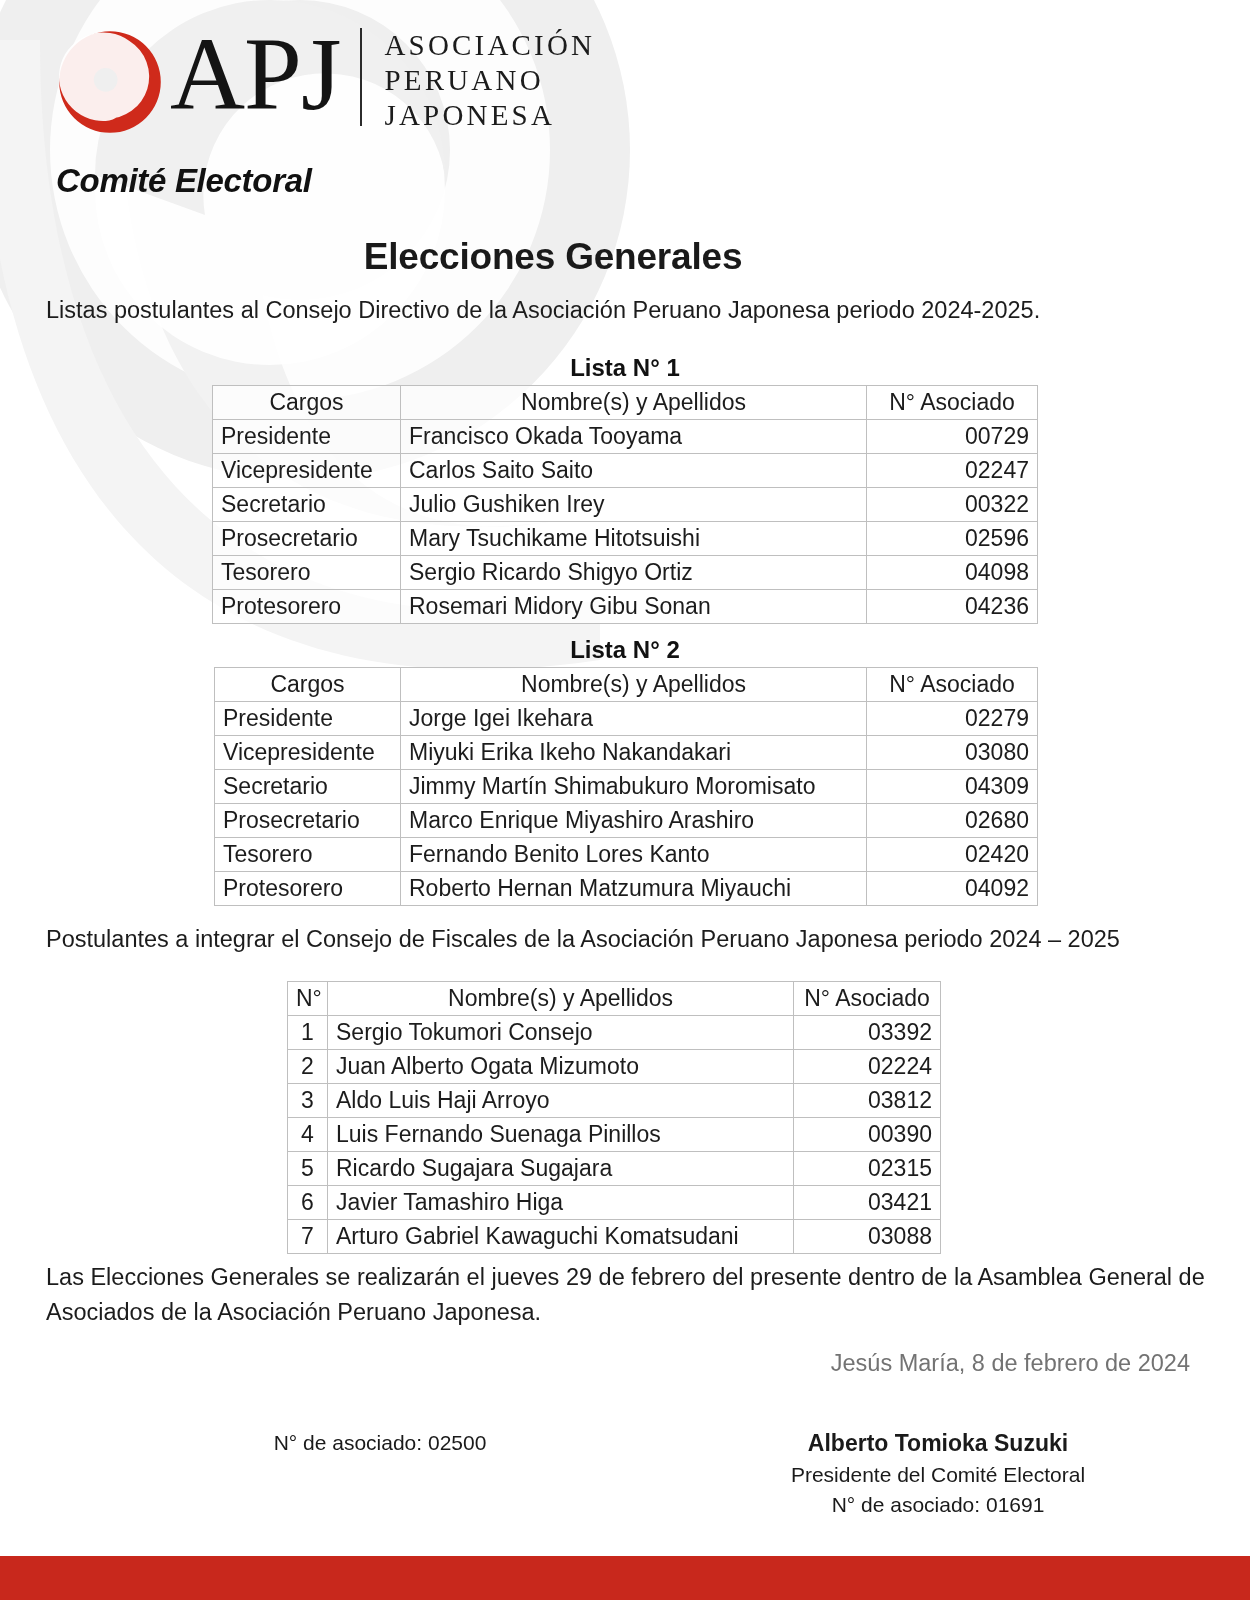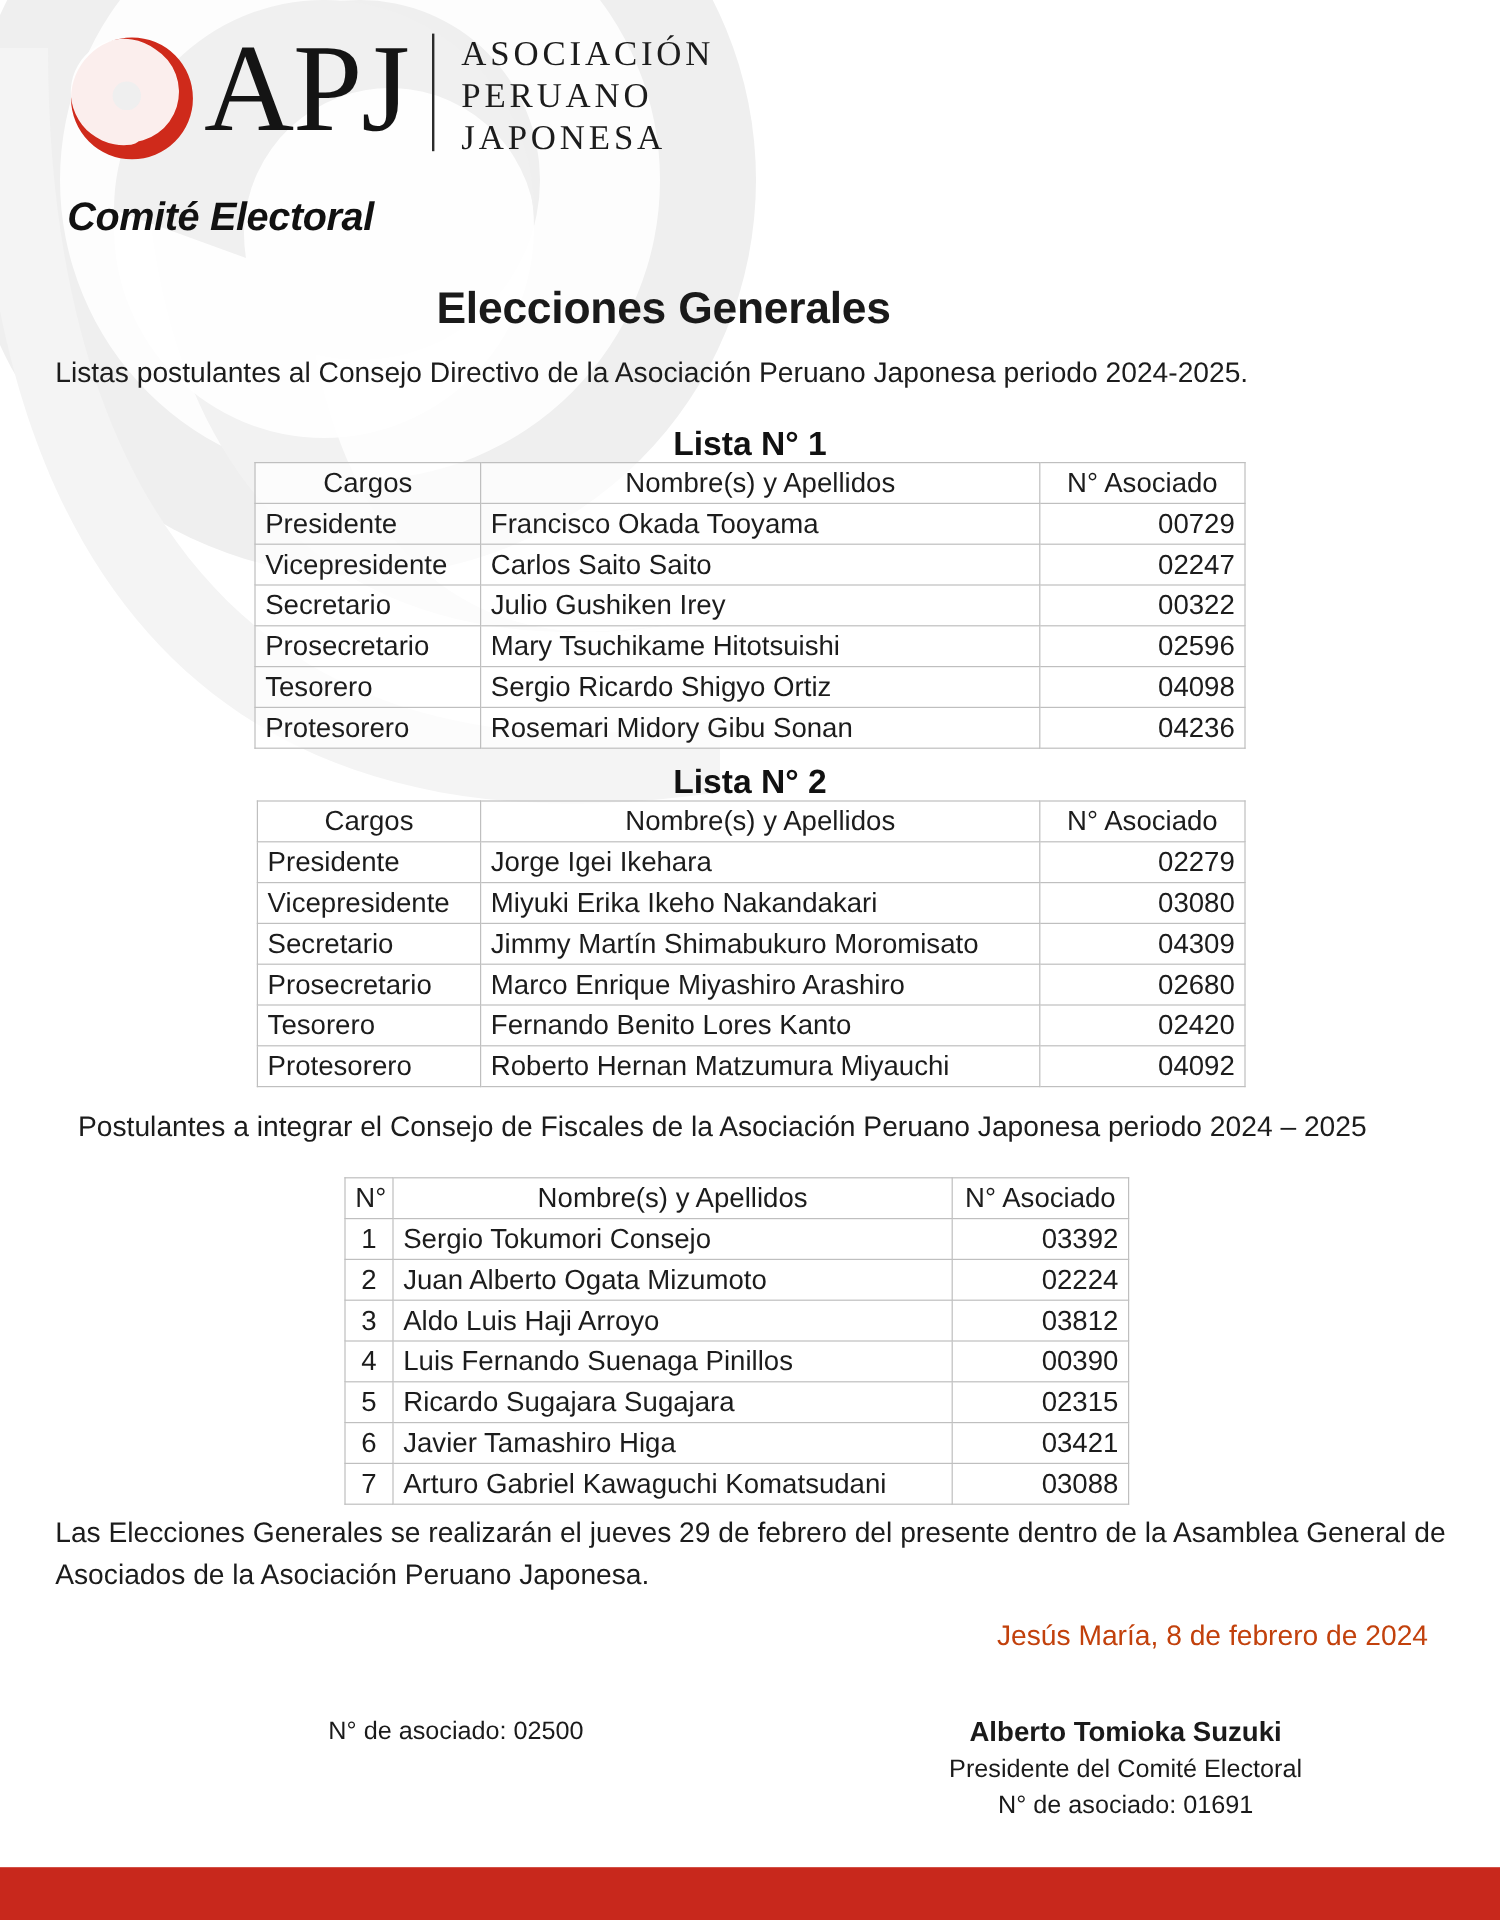--- a/index.html
+++ b/index.html
@@ -105,44 +105,43 @@
   }
   #intro-paragraph {
     top: 294px;
     left: 46px;
     width: 1160px;
   }
   #fiscales-paragraph {
     top: 923px;
     left: 46px;
     width: 1170px;
-    margin-left: 19px;
   }
   #closing-paragraph {
     top: 1260px;
     left: 46px;
     width: 1160px;
     line-height: 35px;
   }
   #place-date {
     position: absolute;
     top: 1350px;
     left: 0;
     width: 1190px;
     text-align: right;
     font-size: 23.5px;
-    color: #c2410c;
+    color: #737373;
   }
 
   .list-caption {
     position: absolute;
     width: 1250px;
     left: 0;
     text-align: center;
-    font-size: 28px;
+    font-size: 24px;
     font-weight: bold;
     color: #111;
   }
   #caption-lista-1 { top: 354px; }
   #caption-lista-2 { top: 636px; }
 
   
   table.doc-table {
     position: absolute;
     border-collapse: collapse;

